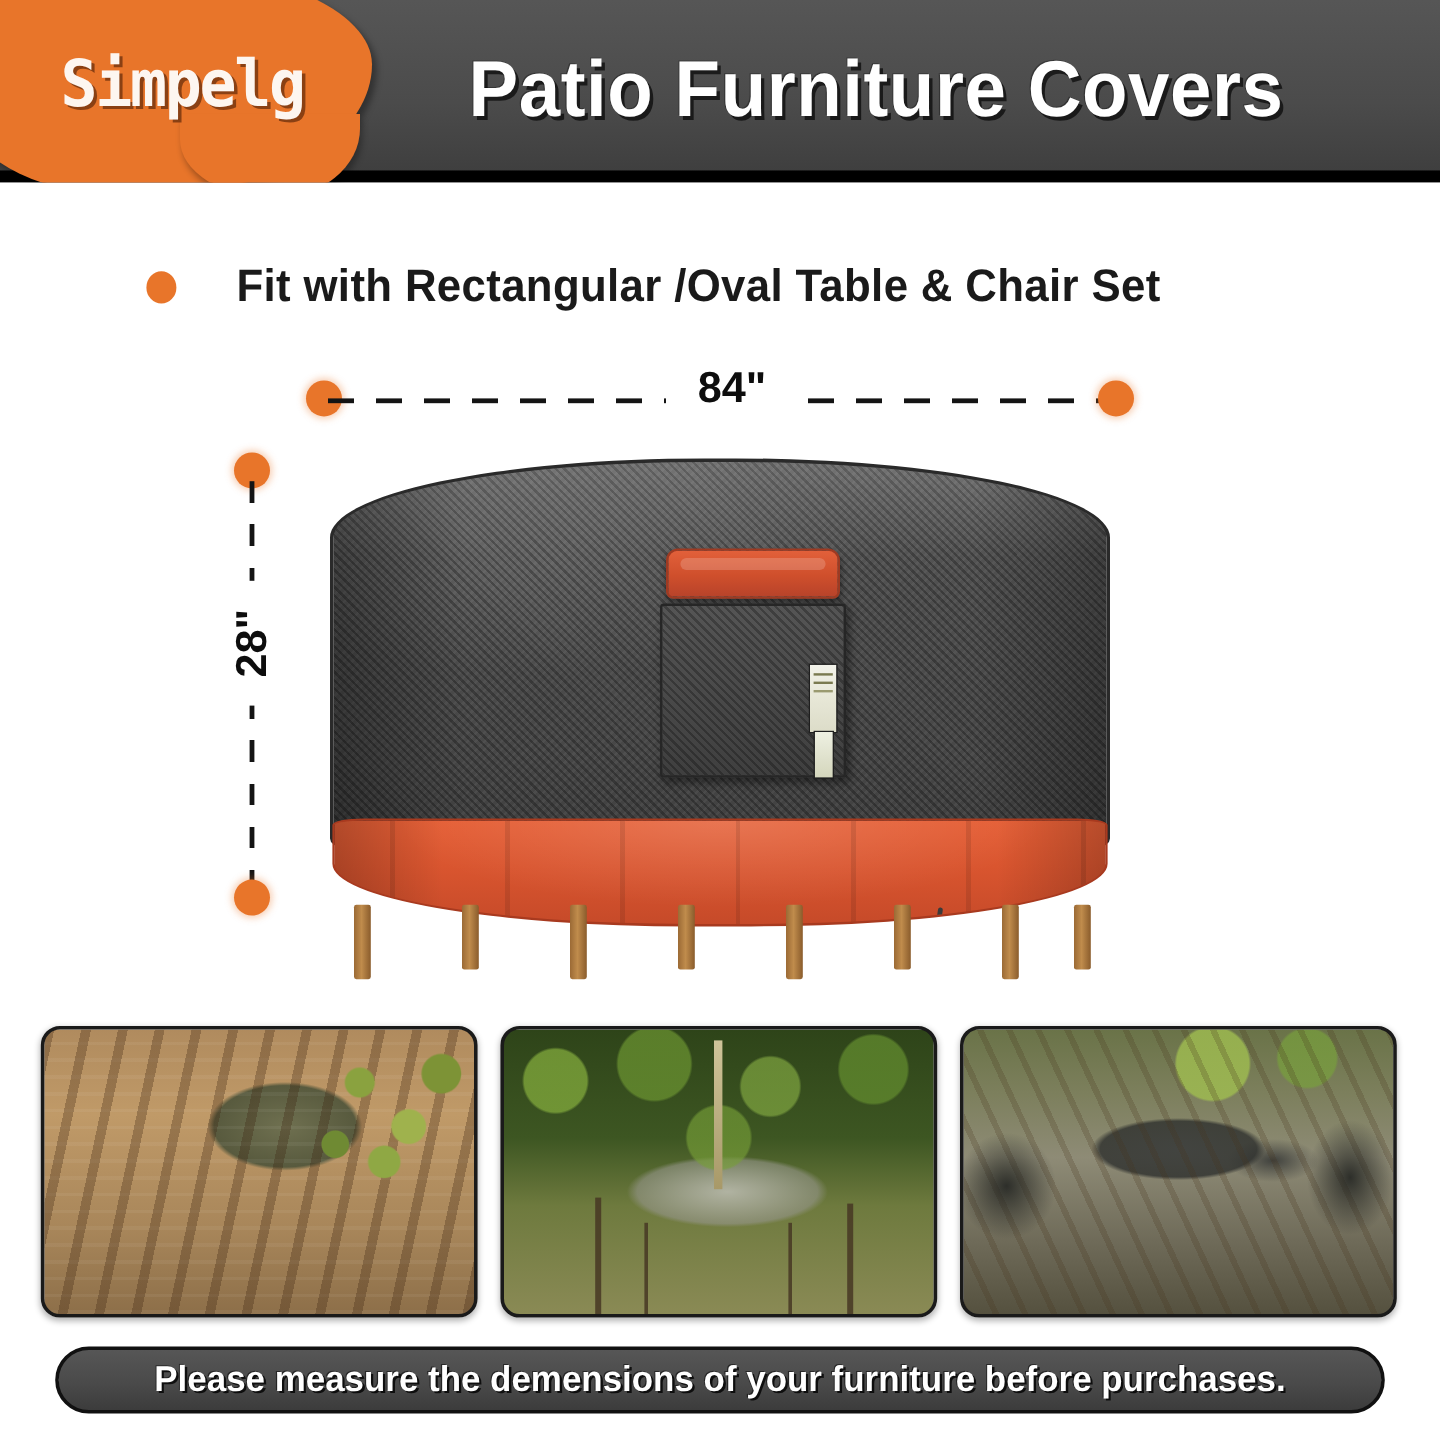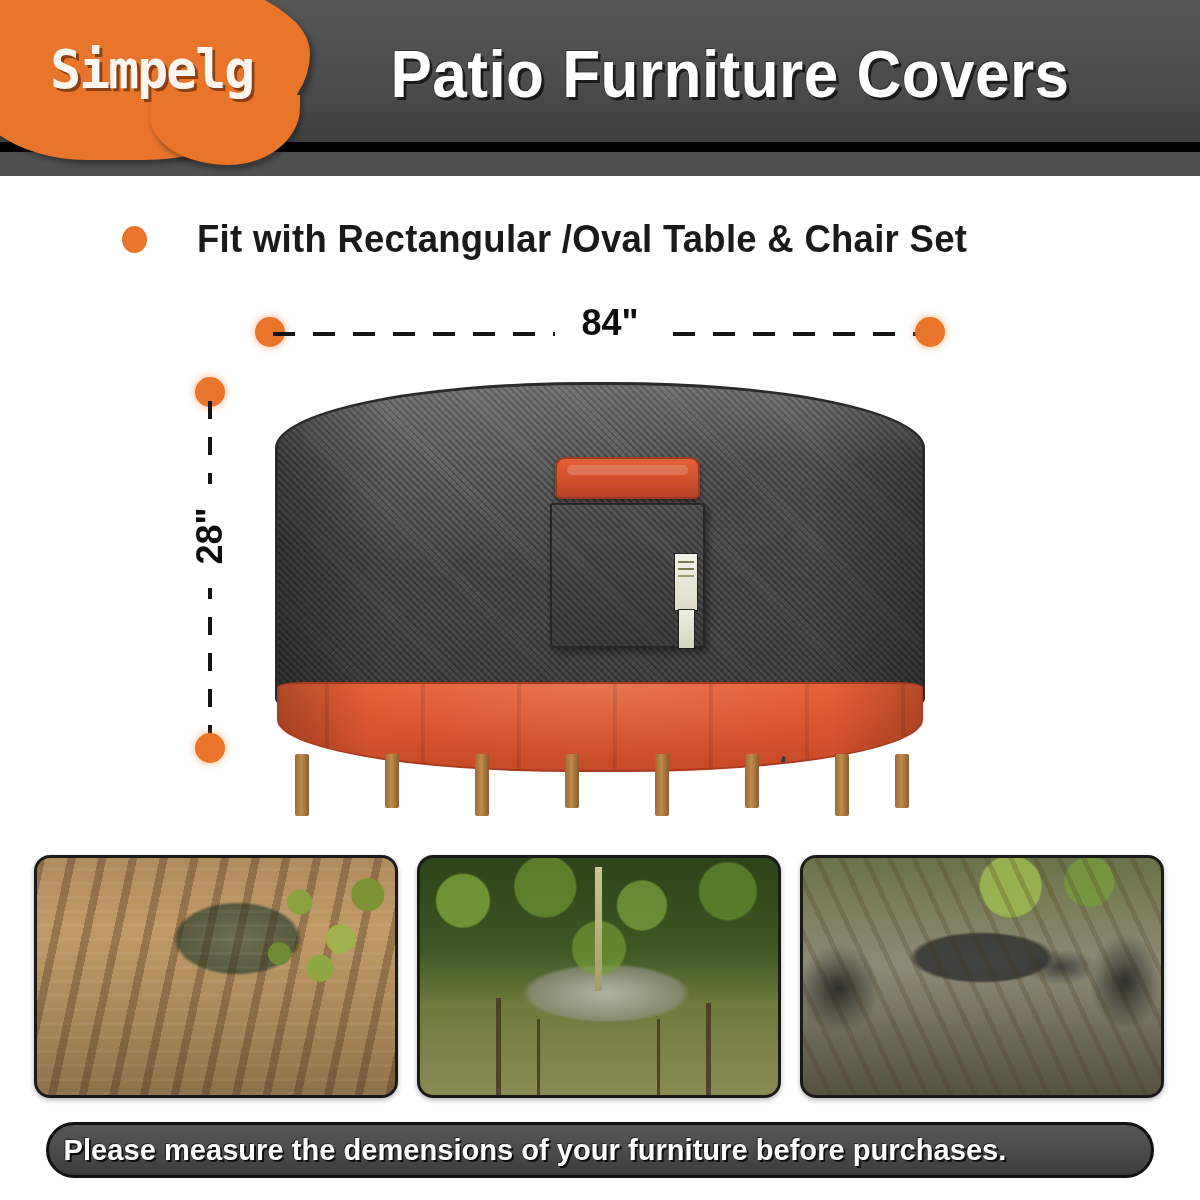--- a/index.html
+++ b/index.html
@@ -1,21 +1,21 @@
 <!DOCTYPE html>
 <html><head>
 <meta charset="utf-8">
 <style>
   * { margin:0; padding:0; box-sizing:border-box; }
   html,body { width:1200px; height:1200px; background:#ffffff; }
   body { font-family:"Liberation Sans", sans-serif; overflow:hidden; position:relative; }
 
   
   .header {
-    position:absolute; left:0; top:0; width:1200px; height:176px;
+    position:absolute; left:0; top:0; width:1200px; height:152px;
     background:#4F4F4F; overflow:hidden;
   }
   .header-inner{
     position:absolute; left:0; top:0; width:1200px; height:142px;
     background:linear-gradient(180deg,#565656 0%,#4b4b4b 60%,#3f3f3f 100%);
   }
   .header-underline{
     position:absolute; left:0; top:142px; width:1200px; height:10px;
     background:#000000;
   }
@@ -305,21 +305,21 @@
       radial-gradient(ellipse 14% 28% at 90% 52%, rgba(30,32,30,0.85) 0%, transparent 72%),
       repeating-linear-gradient(65deg, rgba(70,50,25,0.22) 0 5px, transparent 5px 22px);
   }
 
   
   .caption{
     position:absolute; left:46px; top:1122px; width:1108px; height:56px;
     background:linear-gradient(180deg,#565656 0%,#4a4a4a 55%,#3c3c3c 100%);
     border:3px solid #111111;
     border-radius:30px;
-    display:flex; align-items:center; 
+    display:flex; align-items:center; justify-content:center;
   }
   .caption-text{
     color:#ffffff; font-size:30px; font-weight:bold;
     font-family:"Liberation Sans Narrow","Liberation Sans",sans-serif;
     transform:scaleX(0.97);
     text-shadow:2px 2px 0 rgba(0,0,0,0.8), -1px -1px 0 rgba(0,0,0,0.5);
     white-space:nowrap;
   }
 </style>
 </head>

